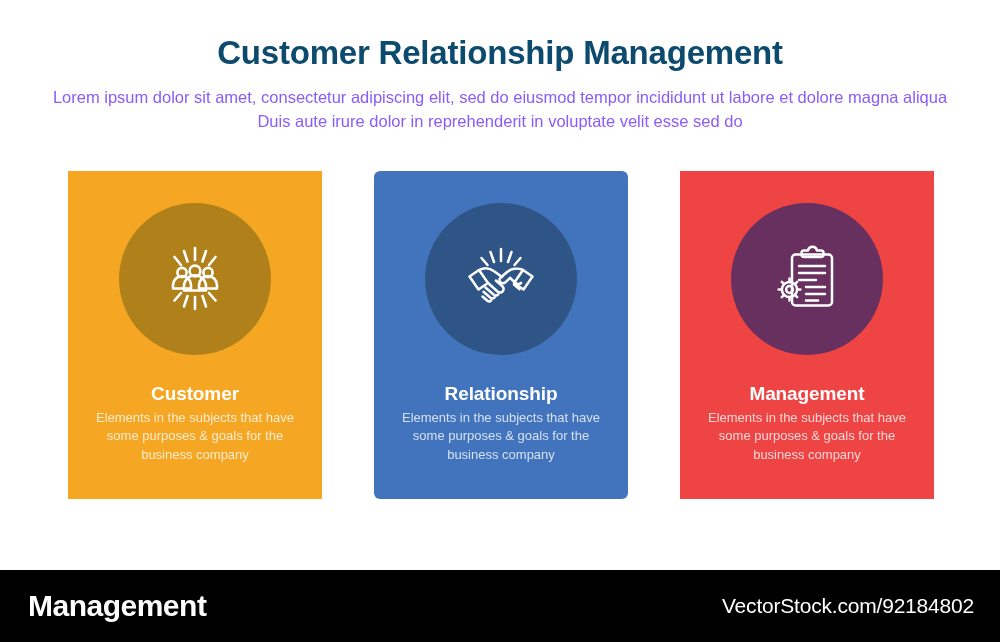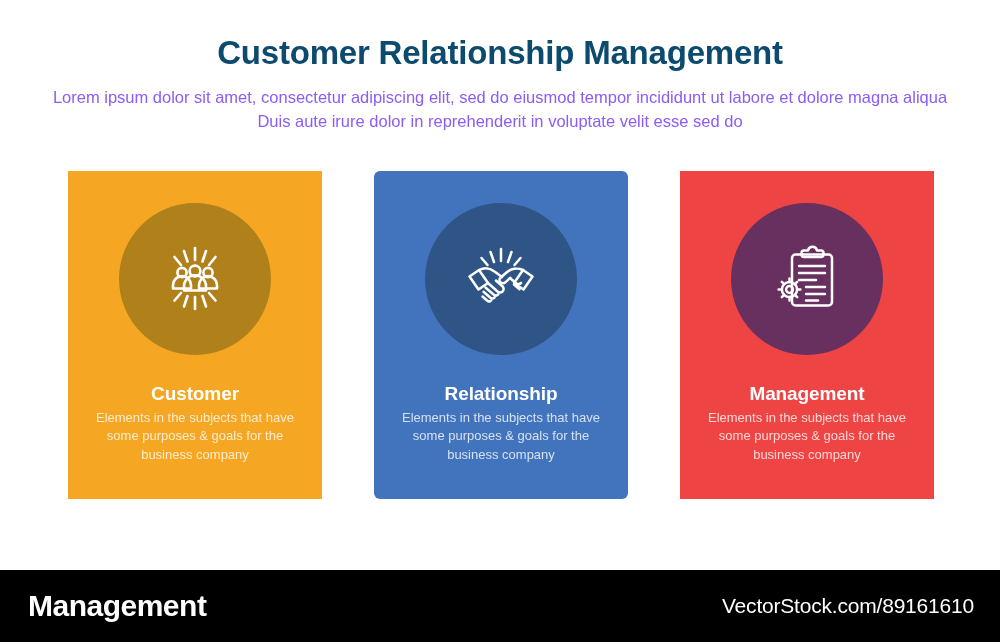--- a/index.html
+++ b/index.html
@@ -241,16 +241,16 @@
       </div>
       <div class="card-title">Management</div>
       <div class="card-desc">Elements in the subjects that have  some purposes &amp; goals for the  business company</div>
     </div>
 
   </div>
 
   <div class="footer">
     <div class="footer-brand">Management</div>
     <div class="footer-divider"></div>
-    <div class="footer-url">VectorStock.com/89161610</div>
+    <div class="footer-url">VectorStock.com/92184802</div>
   </div>
 
 </div>
 
 </body></html>

